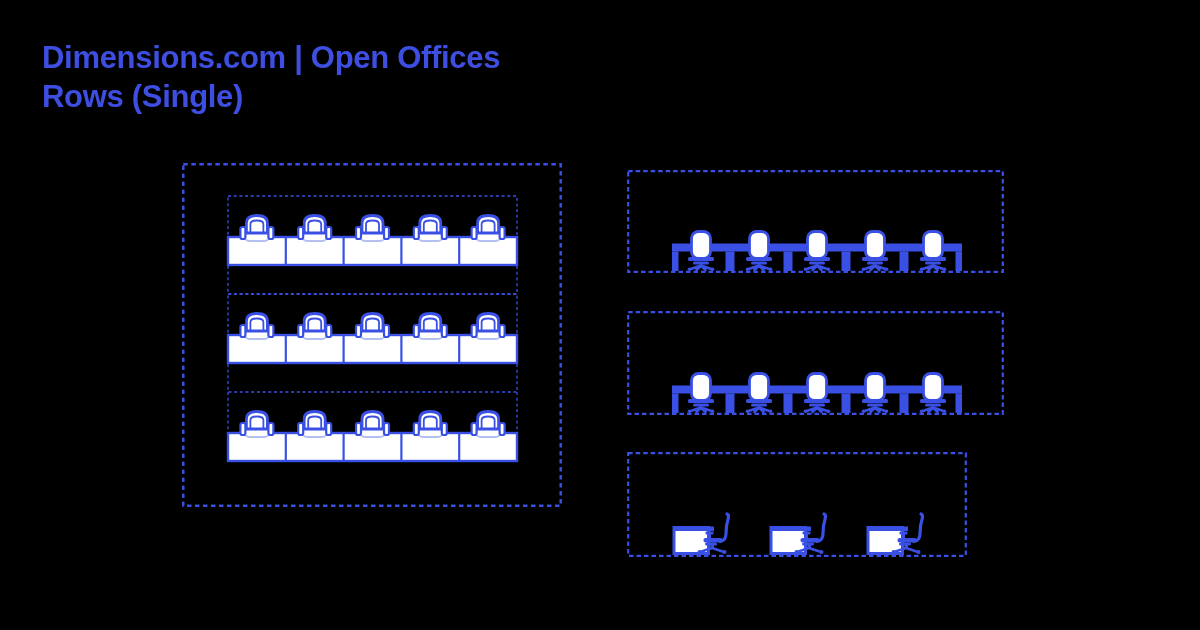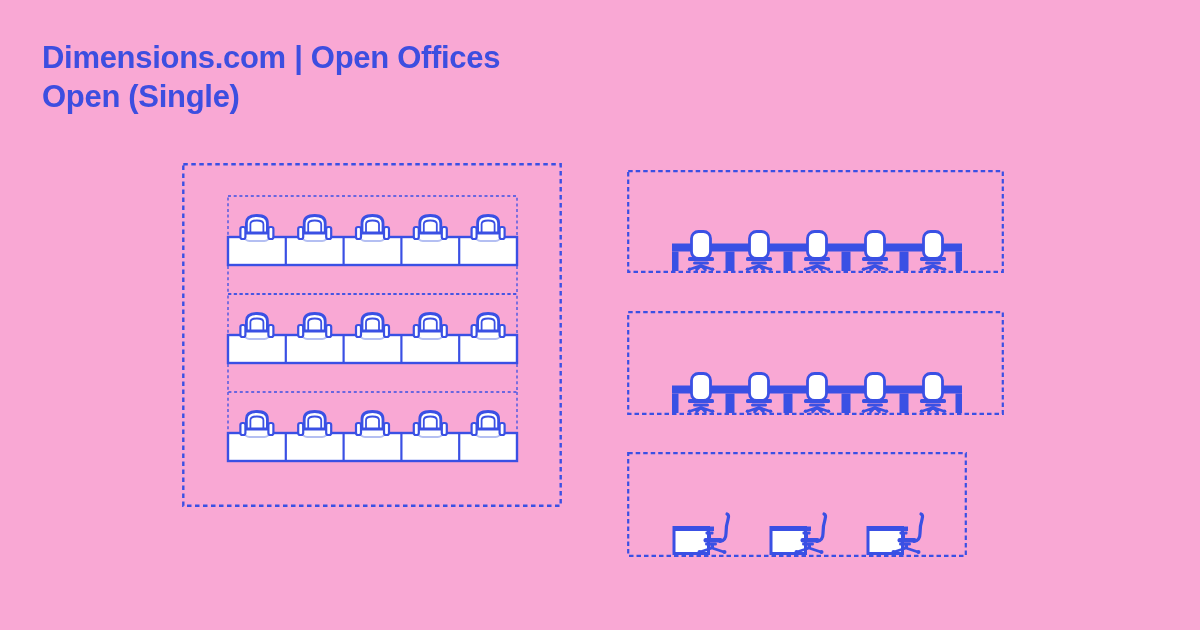--- a/index.html
+++ b/index.html
@@ -22,24 +22,24 @@
   }
   svg{position:absolute;display:block;}
   #plan{left:182px;top:163px;}
   #elevA{left:627px;top:170px;}
   #elevB{left:627px;top:311px;}
   #side{left:627px;top:452px;}
 </style>
 </head>
 <body>
 
-<div class="canvas" style="background: #f9a8d4;">
+<div class="canvas" style="background: #000000;">
   <div class="title" style="color: rgb(61, 78, 224);">
     <div>Dimensions.com | Open Offices</div>
-    <div>Open (Single)</div>
+    <div>Rows (Single)</div>
   </div>
 
   <svg id="plan" width="380" height="344" viewBox="0 0 380 344">
       <rect x="1.3" y="1.3" width="377.4" height="341.4" fill="none" stroke="#3a50e4" stroke-width="2.4" stroke-dasharray="4.5,3.5"></rect>
       <rect x="46" y="33" width="289" height="98" fill="none" stroke="#3a50e4" stroke-width="1.3" stroke-dasharray="3,2.7"></rect>
       <rect x="46" y="131" width="289" height="98" fill="none" stroke="#3a50e4" stroke-width="1.3" stroke-dasharray="3,2.7"></rect>
       <line x1="46" y1="229" x2="46" y2="270" stroke="#3a50e4" stroke-width="1.3" stroke-dasharray="3,2.7"></line>
       <line x1="335" y1="229" x2="335" y2="270" stroke="#3a50e4" stroke-width="1.3" stroke-dasharray="3,2.7"></line>
       <g>
         <rect x="46" y="74" width="289" height="28" fill="#fff" stroke="#3a50e4" stroke-width="2.4"></rect>

